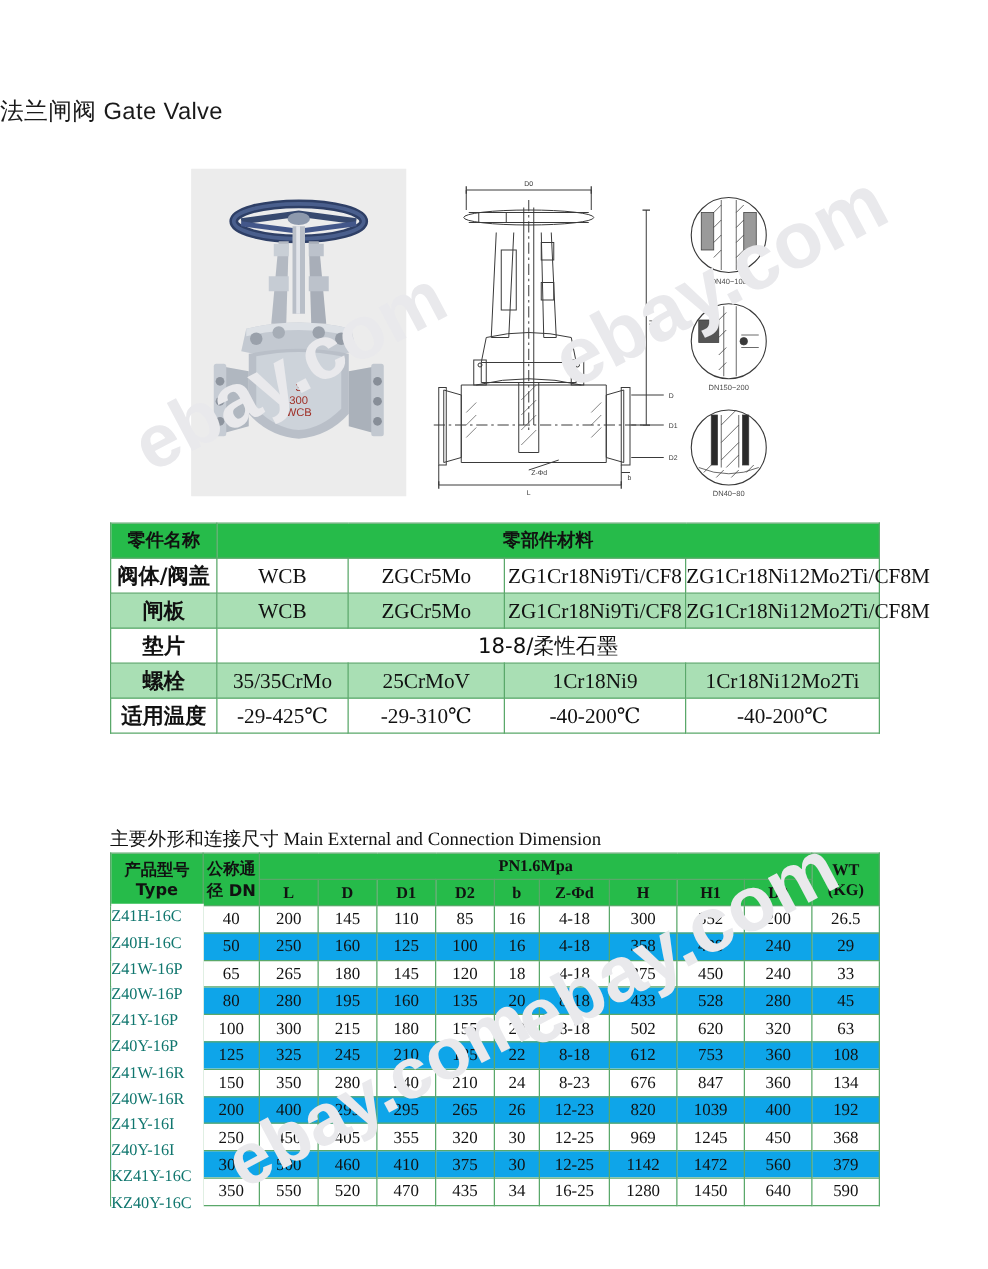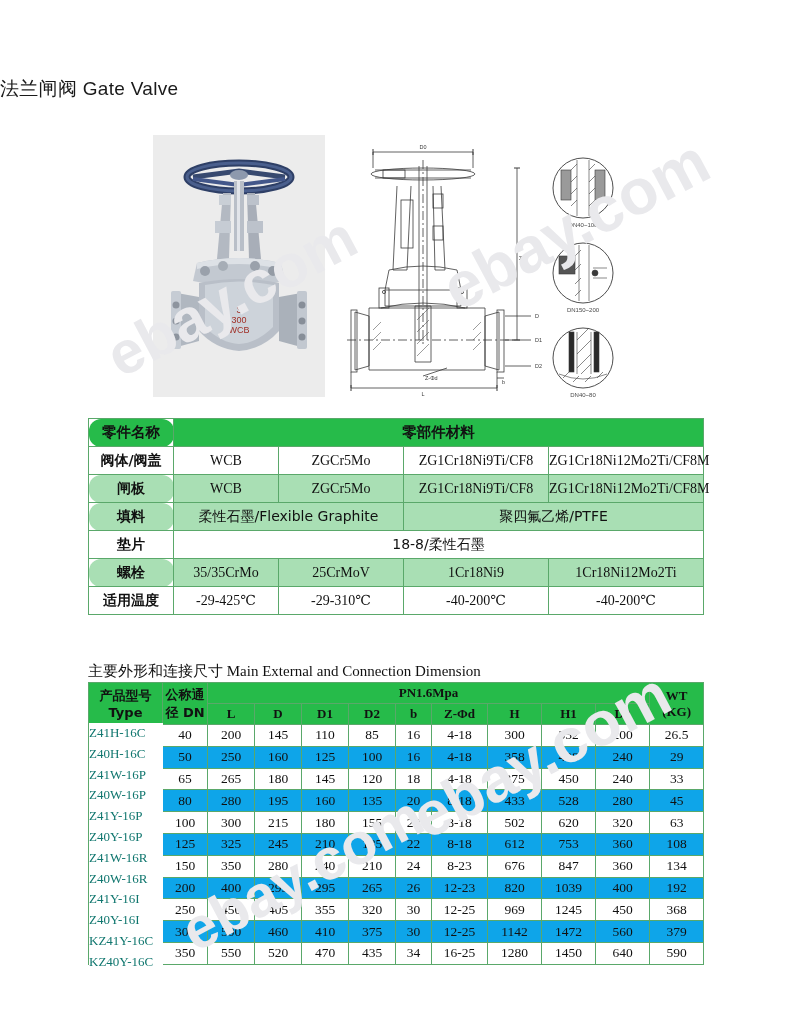--- a/index.html
+++ b/index.html
@@ -90,30 +90,30 @@
   }
 
   
   .mat-wrap {
     position: absolute;
     left: 88px;
     top: 418px;
     width: 615px;
   }
   table.mat { width: 615px; }
-  table.mat td { height: 27px; font-size: 14px; }
+  table.mat td { height: 27px; font-size: 17px; }
   table.mat td.head {
     background: #26bb4a;
     font-weight: bold;
     font-size: 14.5px;
     color: #111;
   }
   table.mat tr.alt td { background: #a9dfb4; }
   table.mat tr.plain td { background: #ffffff; }
-  table.mat td.lbl { font-weight: bold; border-radius: 12px; }
+  table.mat td.lbl { font-weight: bold; }
   .cn { font-family: "DejaVu Sans", "Liberation Sans", sans-serif; }
 
   
   .dim-caption {
     position: absolute;
     left: 88px;
     top: 662px;
     font-size: 15px;
     color: #111;
     white-space: nowrap;
@@ -390,25 +390,20 @@
 
         <tr class="alt">
           <td class="lbl cn">闸板</td>
           <td>WCB</td>
           <td>ZGCr5Mo</td>
           <td>ZG1Cr18Ni9Ti/CF8</td>
           <td>ZG1Cr18Ni12Mo2Ti/CF8M</td>
         </tr>
 
 
-        <tr class="alt">
-          <td class="lbl cn">填料</td>
-          <td class="cn" colspan="2">柔性石墨/Flexible Graphite</td>
-          <td class="cn" colspan="2">聚四氟乙烯/PTFE</td>
-        </tr>
 
         <tr class="plain">
           <td class="lbl cn">垫片</td>
           <td class="cn" colspan="4">18-8/柔性石墨</td>
         </tr>
 
         <tr class="alt">
           <td class="lbl cn">螺栓</td>
           <td>35/35CrMo</td>
           <td>25CrMoV</td>

